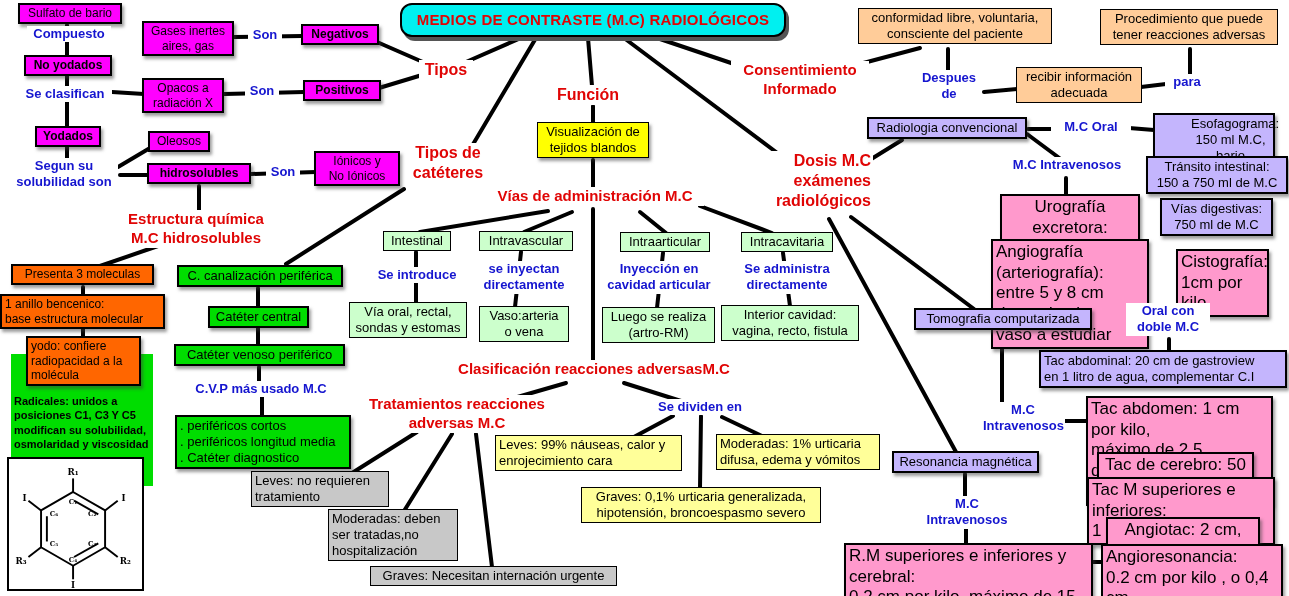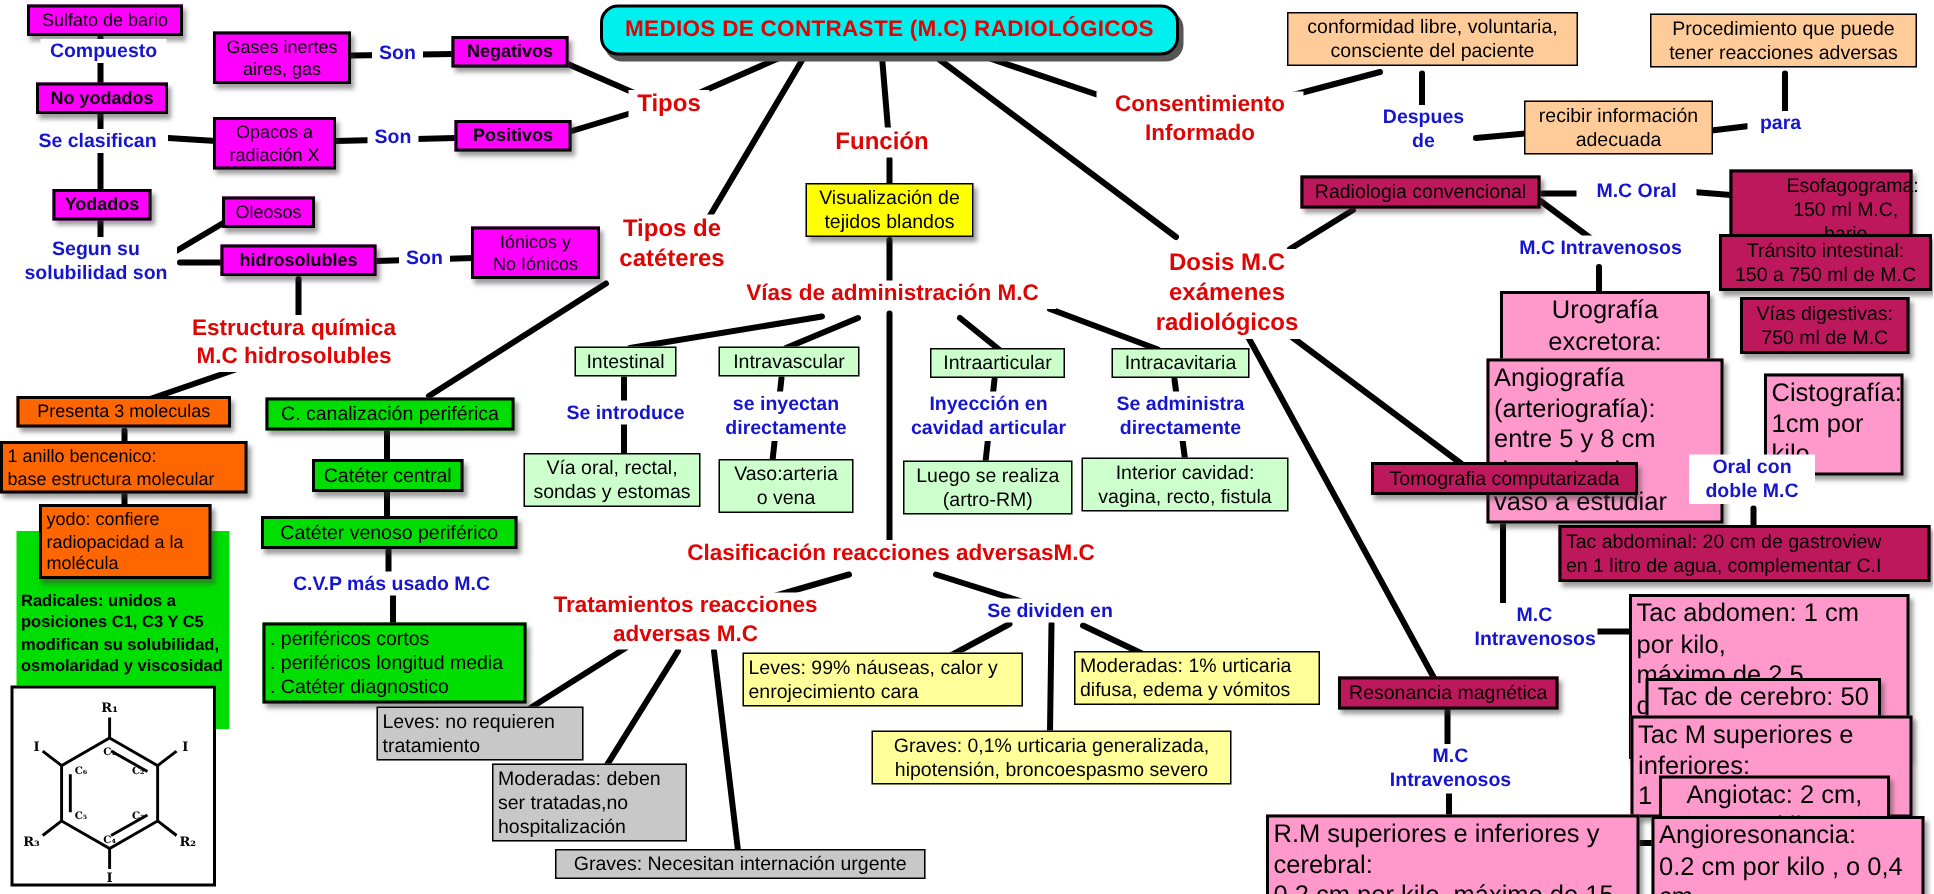--- a/index.html
+++ b/index.html
@@ -2,21 +2,21 @@
 <html><head>
 <meta charset="utf-8">
 <style>
   html,body{margin:0;padding:0;background:#fff;font-family:"Liberation Sans","DejaVu Sans",sans-serif;}
   #canvas{position:relative;width:1289px;height:596px;background:#fff;overflow:hidden;}
   #edges-svg{position:absolute;left:0;top:0;z-index:1;}
   #edges-svg line{stroke:#000;stroke-width:4;stroke-linecap:round;}
   .node{position:absolute;box-sizing:border-box;z-index:2;font-size:12px;line-height:1.22;
         padding:1px 3px;text-align:center;white-space:pre-line;color:#000;}
   .b-magenta{background:#FF00FF;border:2px solid #000;box-shadow:2px 3px 3px rgba(60,60,60,.5);}
-  .b-cyan{background:#be185d;border:2px solid #000;box-shadow:2px 3px 3px rgba(60,60,60,.5);font-size:13px;}
+  .b-cyan{background:#c4b5fd;border:2px solid #000;box-shadow:2px 3px 3px rgba(60,60,60,.5);font-size:13px;}
   .b-pink{background:#FF99CC;border:2px solid #000;box-shadow:2px 3px 3px rgba(60,60,60,.5);font-size:17px;}
   .b-peach{background:#FFCC99;border:1px solid #000;font-size:13px;}
   .b-yellow{background:#FFFF00;border:1px solid #000;box-shadow:2px 3px 3px rgba(60,60,60,.5);font-size:13px;}
   .b-pale{background:#FFFF99;border:1px solid #000;font-size:13px;}
   .b-lgreen{background:#CCFFCC;border:1px solid #000;font-size:13px;}
   .b-green{background:#00DD00;border:2px solid #000;box-shadow:2px 3px 3px rgba(60,60,60,.5);font-size:13px;}
   .b-green-nb{background:#00DD00;border:none;}
   .b-orange{background:#FF6600;border:2px solid #000;box-shadow:2px 3px 3px rgba(60,60,60,.5);}
   .b-gray{background:#C8C8C8;border:1px solid #000;font-size:13px;}
   .lbl{font-weight:bold;background:#fff;padding:0 2px;line-height:1.25;}
@@ -148,21 +148,21 @@
       <div class="node lbl l-blue" style="left: 1051px; top: 119px; width: 80px;">M.C Oral</div>
       <div class="node b-cyan" style="left: 1153px; top: 113px; width: 122px; padding-left: 36px;">Esofagograma:
 150 ml M.C, bario</div>
       <div class="node lbl l-blue" style="left: 1004px; top: 157px; width: 126px;">M.C Intravenosos</div>
       <div class="node b-cyan" style="left: 1146px; top: 156px; width: 142px;">Tránsito intestinal:
 150 a 750 ml de M.C</div>
       <div class="node b-pink" style="left: 1000px; top: 194px; width: 140px;">Urografía excretora:
 1 cm de M.C por K</div>
       <div class="node b-cyan" style="left: 1160px; top: 198px; width: 113px;">Vías digestivas:
 750 ml de M.C</div>
-      <div class="node lbl l-red fs16" style="left: 763px; top: 166px; width: 110px;">Dosis M.C
+      <div class="node lbl l-red fs16" style="left: 763px; top: 151px; width: 110px; text-align: right;">Dosis M.C
 exámenes
 radiológicos</div>
       <div class="node b-pink left" style="left: 991px; top: 239px; width: 158px;">Angiografía (arteriografía):
 entre 5 y 8 cm depende el
 vaso a estudiar</div>
       <div class="node b-pink left" style="left: 1176px; top: 249px; width: 93px;">Cistografía:
 1cm por kilo</div>
       <div class="node b-cyan" style="left: 914px; top: 308px; width: 178px;">Tomografia computarizada</div>
       <div class="node lbl l-blue" style="left: 1126px; top: 303px; width: 84px;">Oral con
 doble M.C</div>

